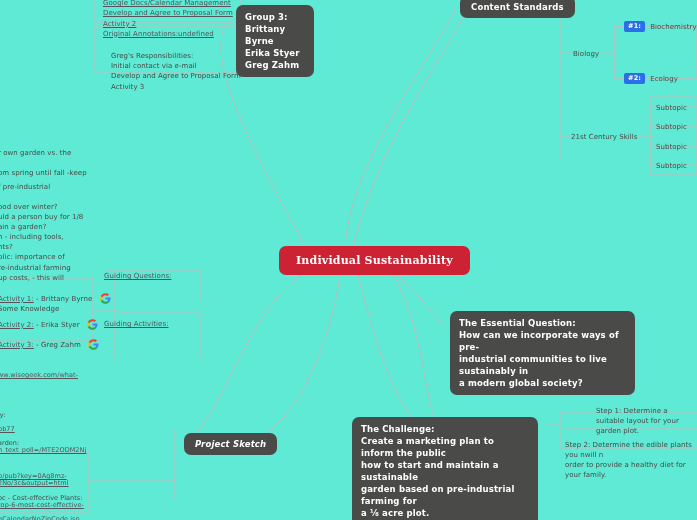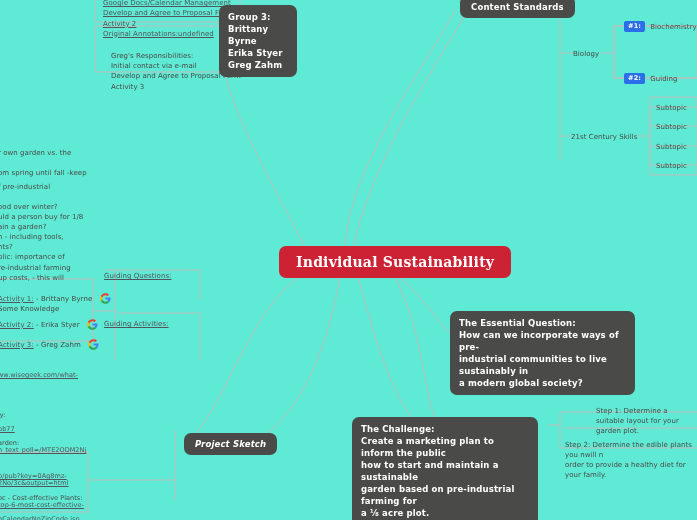--- a/index.html
+++ b/index.html
@@ -37,21 +37,21 @@
   }
   .dark-node.single { padding: 5px 11px; }
 
   
   #central-node {
     position: absolute;
     background: #cc2233;
     color: #ffffff;
     border-radius: 7px;
     font-family: "DejaVu Serif", "Liberation Serif", serif;
-    font-size: 14px;
+    font-size: 11px;
     font-weight: bold;
     padding: 8px 17px;
     letter-spacing: .2px;
     white-space: nowrap;
   }
 
   
   .plain {
     position: absolute;
     font-size: 7px;
@@ -153,35 +153,35 @@
 Original Annotations:undefined</span>
   </div>
 
   <div class="plain" style="left:103px; top:41px;margin-left:8px;">
     <span>Greg's Responsibilities:
 Initial contact via e-mail
 Develop and Agree to Proposal Form
 Activity 3</span>
   </div>
 
-  <div class="dark-node" style="left:219px; top:5px; width:78px;">Group 3:
+  <div class="dark-node" style="left:236px; top:5px; width:78px;">Group 3:
 Brittany Byrne
 Erika Styer
 Greg Zahm</div>
 
   <div class="dark-node single" style="left:460px; top:-4px;">Content Standards</div>
 
   <div class="plain" style="left:573px; top:49px;">Biology</div>
 
   <div class="plain row" style="left:624px; top:21px;">
     <span class="badge">#1:</span><span>Biochemistry</span>
   </div>
 
   <div class="plain row" style="left:624px; top:73px;">
-    <span class="badge">#2:</span><span>Guiding</span>
+    <span class="badge">#2:</span><span>Ecology</span>
   </div>
 
   <div class="plain" style="left:571px; top:132px;">21st Century Skills</div>
 
   <div class="plain" style="left:656px; top:103px;">Subtopic</div>
   <div class="plain" style="left:656px; top:122px;">Subtopic</div>
   <div class="plain" style="left:656px; top:142px;">Subtopic</div>
   <div class="plain" style="left:656px; top:161px;">Subtopic</div>
 
   <div class="plain" style="left:-2px; top:148px;">r own garden vs. the

